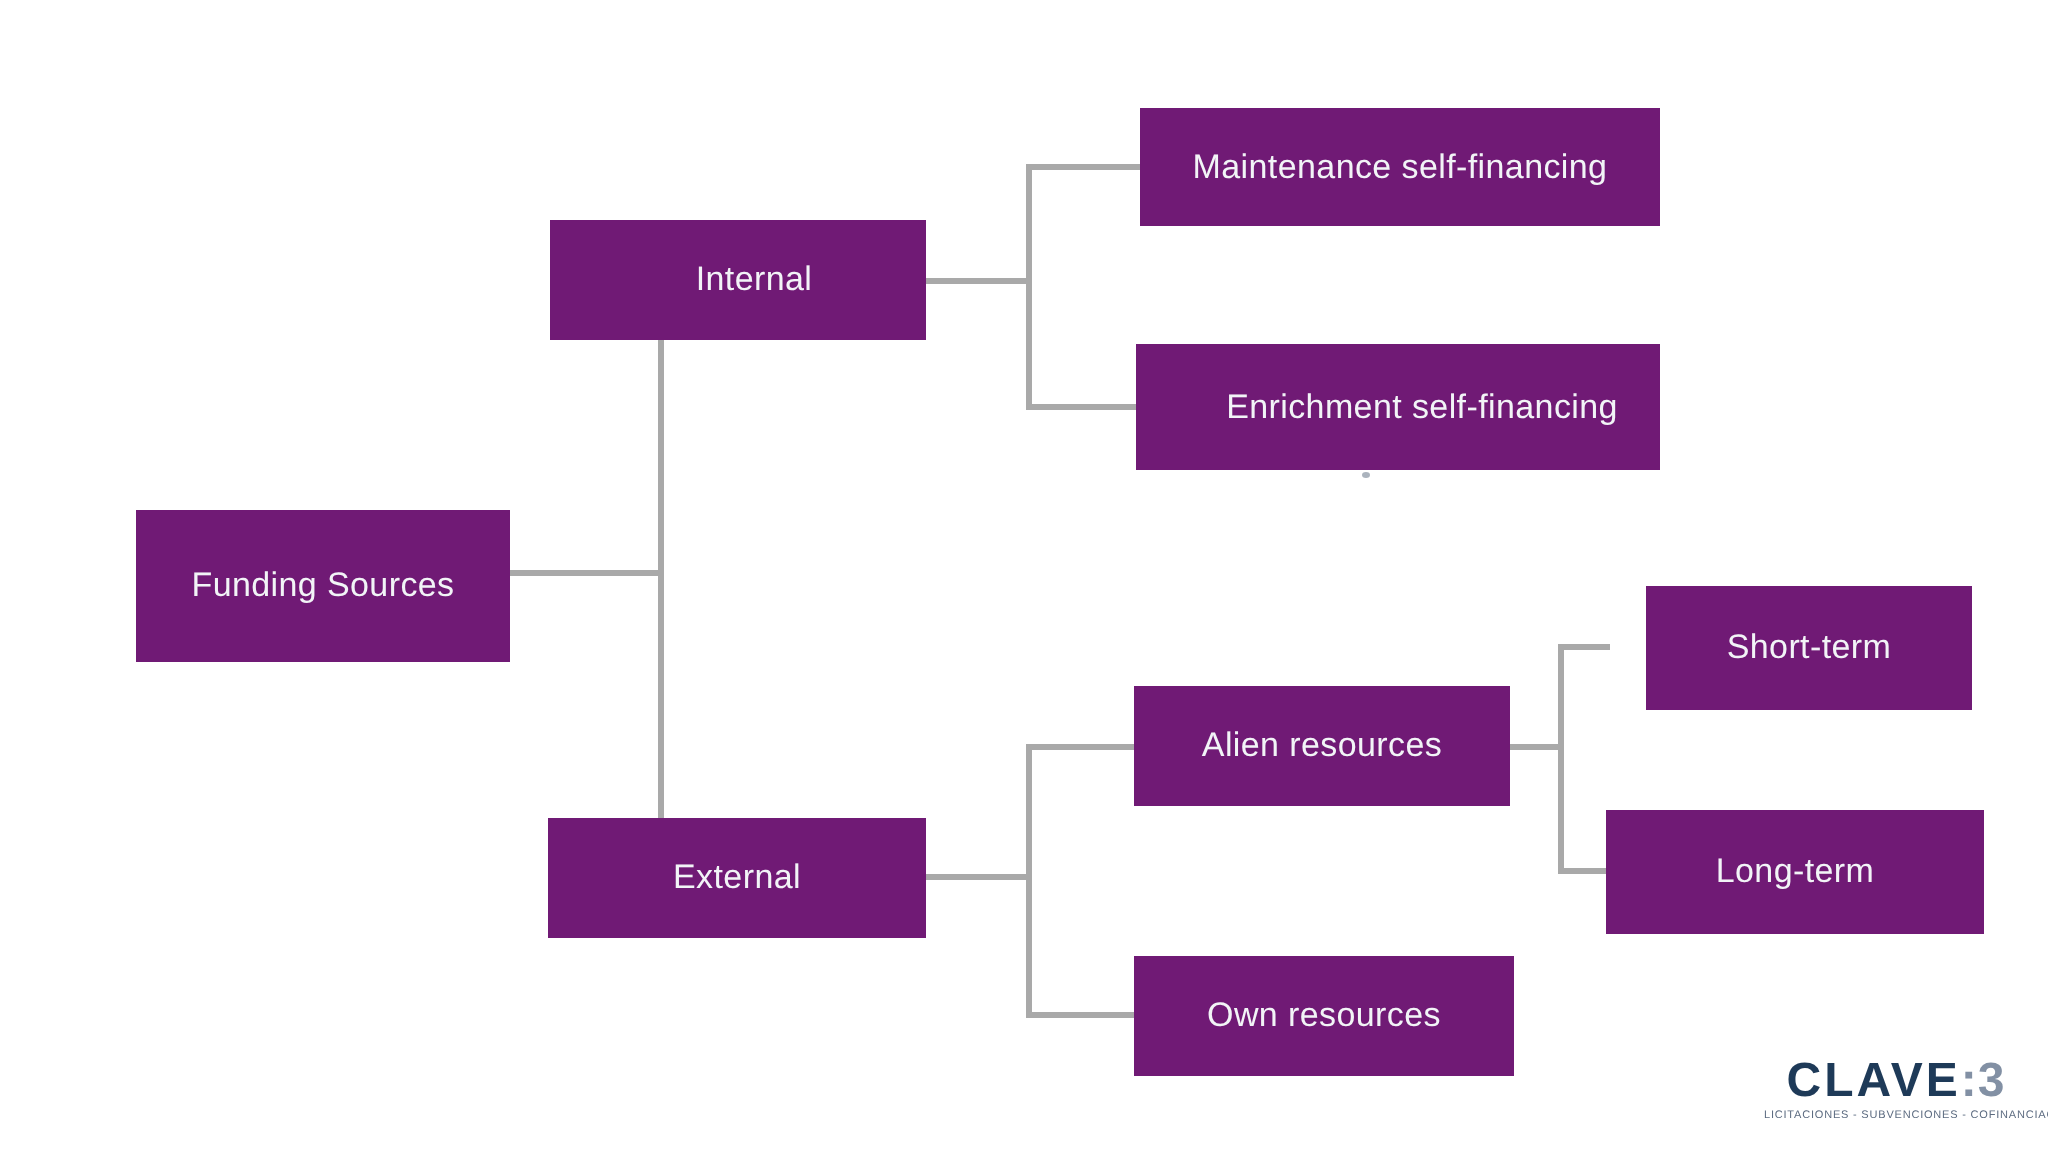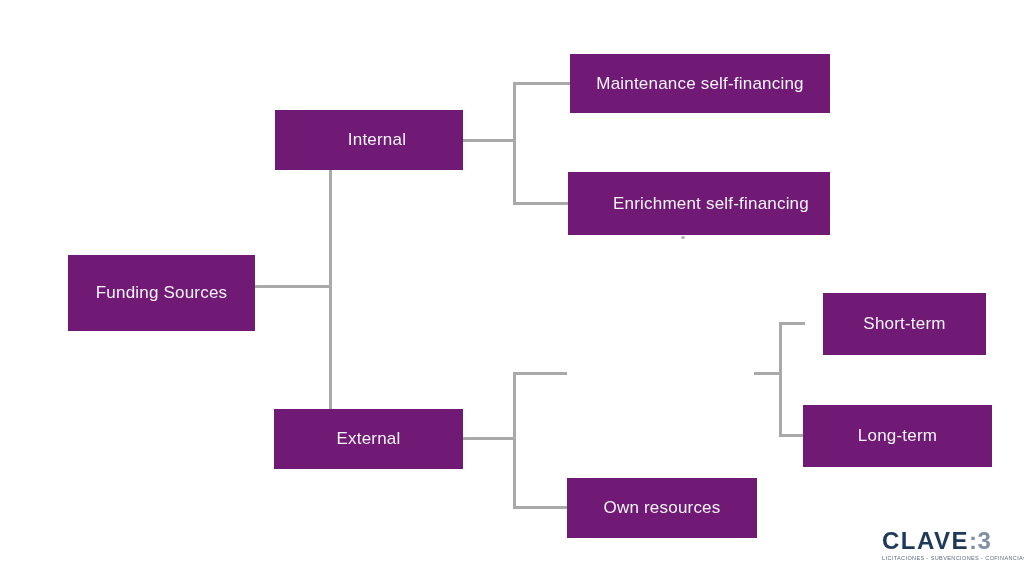--- a/index.html
+++ b/index.html
@@ -67,21 +67,21 @@
     border-radius: 50%;
     opacity: 0.8;
   }
 
   
   .logo {
     position: absolute;
     left: 882px;
     top: 528px;
     width: 132px;
-    text-align: left;
+    text-align: center;
   }
   .logo-row {
     font-weight: 700;
     font-size: 24px;
     line-height: 26px;
     letter-spacing: 1.5px;
     color: #1e3a58;
     font-family: "Liberation Sans", sans-serif;
     white-space: nowrap;
   }
@@ -115,20 +115,21 @@
   <div class="line l11"></div>
   <div class="line l12"></div>
   <div class="line l13"></div>
   <div class="line l14"></div>
 
   <div class="node" id="n-root">Funding Sources</div>
   <div class="node" id="n-internal">Internal</div>
   <div class="node" id="n-external">External</div>
   <div class="node" id="n-maintenance">Maintenance self-financing</div>
   <div class="node" id="n-enrichment">Enrichment self-financing</div>
+  <div class="node" id="n-alien">Alien resources</div>
   <div class="node" id="n-own">Own resources</div>
   <div class="node" id="n-short">Short-term</div>
   <div class="node" id="n-long">Long-term</div>
 
   <div class="stray-dot"></div>
 
   <div class="logo">
     <div class="logo-row"><span>CLAVE</span><span class="logo-suffix">:3</span></div>
     <div class="logo-tagline">LICITACIONES - SUBVENCIONES - COFINANCIACIÓN</div>
   </div>

